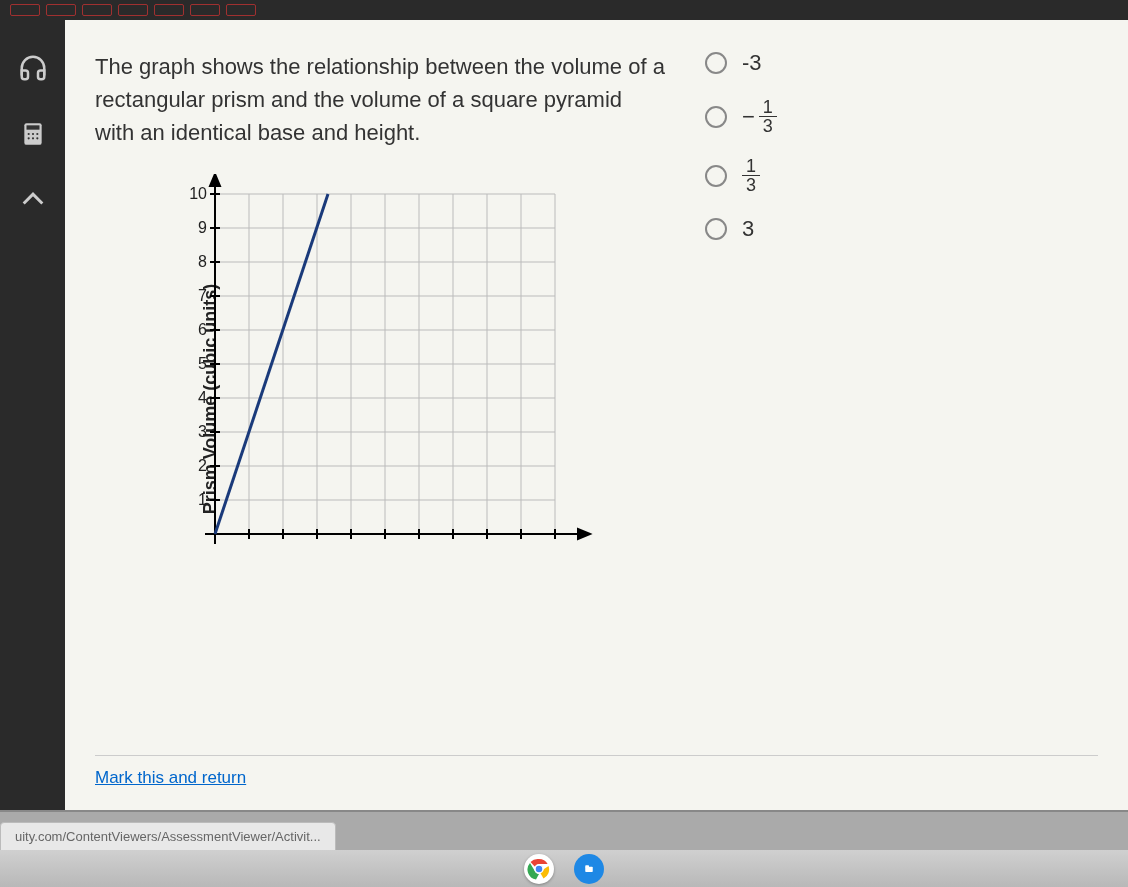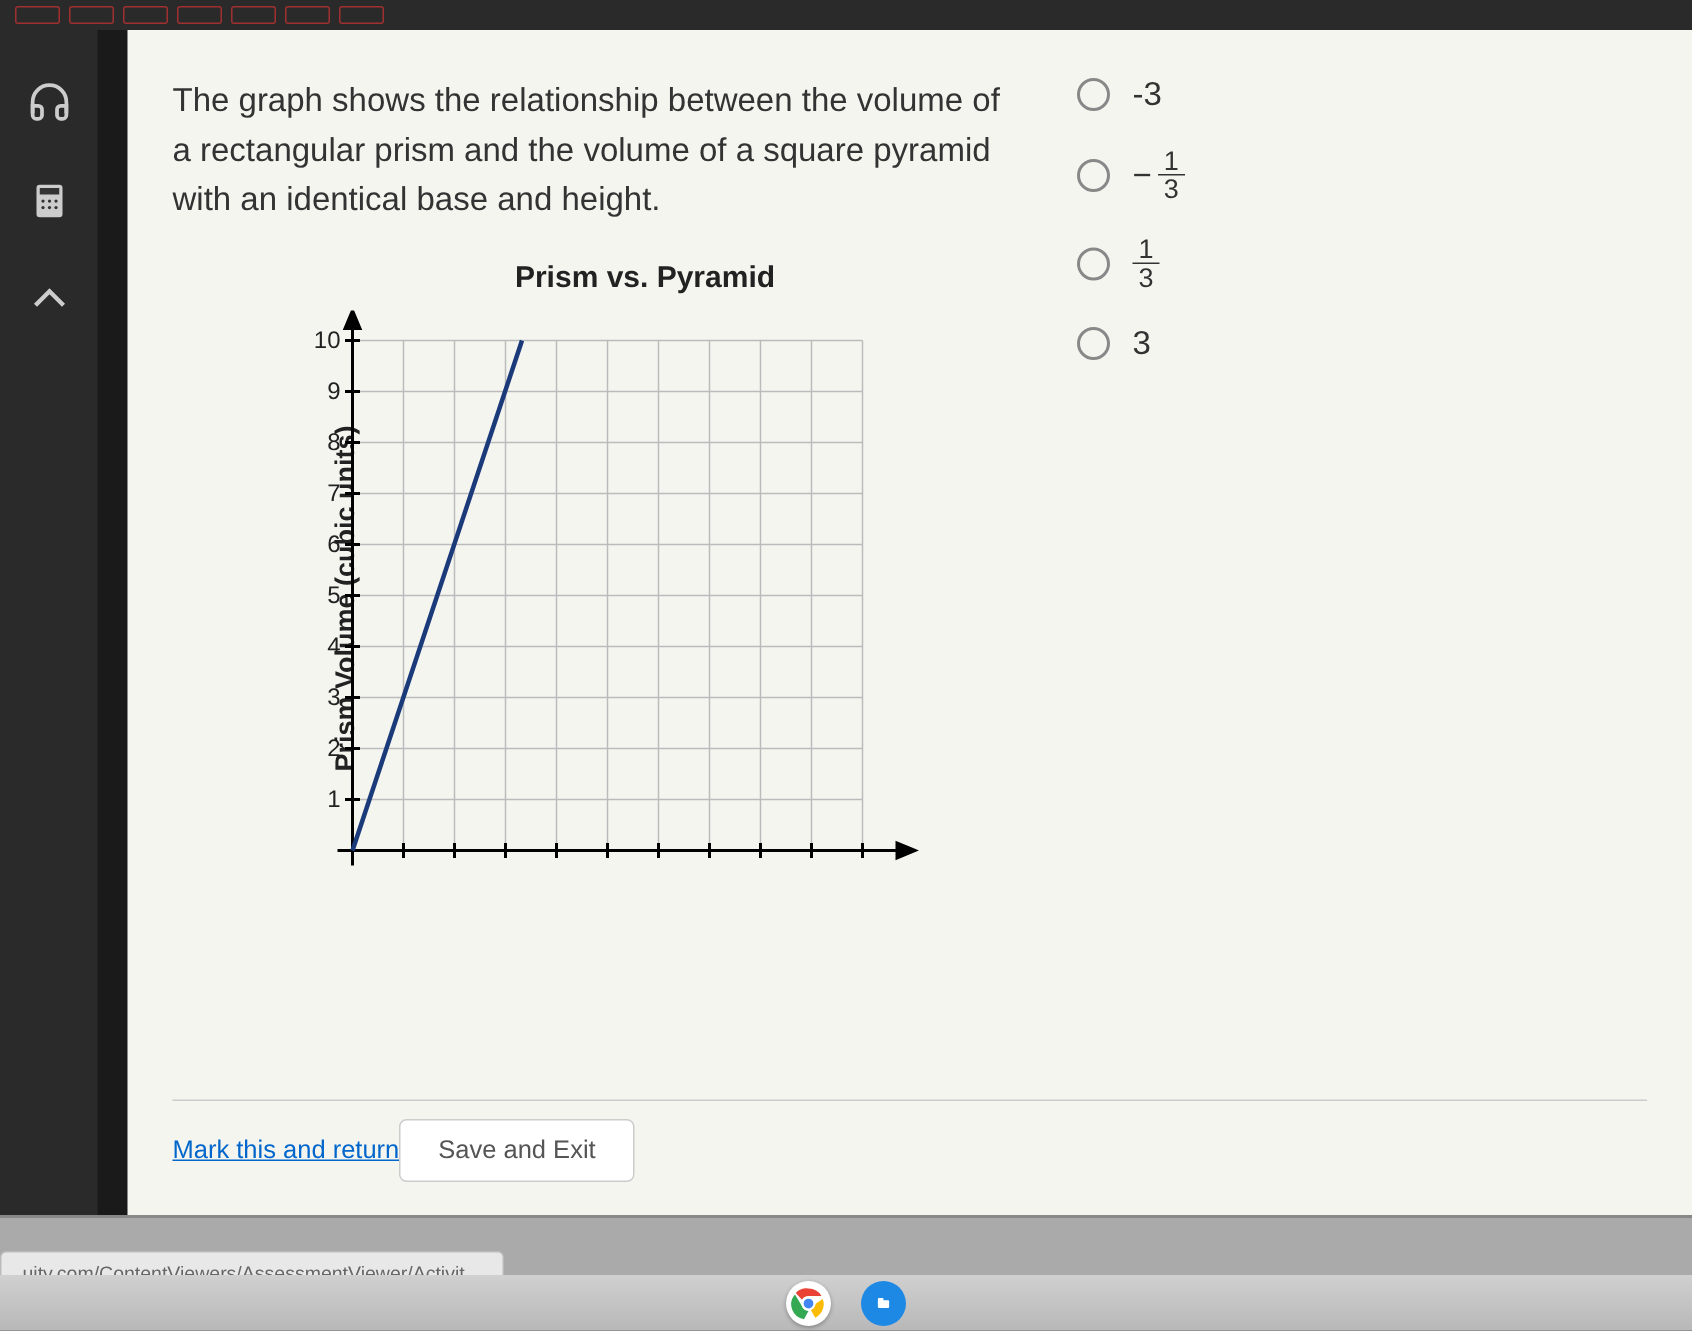--- a/index.html
+++ b/index.html
@@ -46,21 +46,20 @@
       justify-content: center;
       color: #ccc;
     }
     .content-pane {
       flex: 1;
       background: #f5f5f0;
       padding: 30px 30px 10px 30px;
       display: flex;
       flex-direction: column;
       position: relative;
-      margin-left: 20px;
     }
     .question-row {
       display: flex;
       gap: 40px;
     }
     .left-col {
       flex: 1;
       max-width: 570px;
     }
     .right-col {
@@ -186,21 +185,21 @@
       bottom: -8px;
       font-size: 22px;
     }
     .status-lower {
       height: 40px;
       background: #aaa;
       border-top: 2px solid #888;
     }
     .browser-tab {
       position: absolute;
-      bottom: 24px;
+      bottom: 36px;
       left: 0;
       background: #e8e8e8;
       border: 1px solid #bbb;
       border-radius: 4px 4px 0 0;
       padding: 6px 14px;
       font-size: 13px;
       color: #666;
     }
     .taskbar {
       position: absolute;
@@ -269,21 +268,20 @@
         </svg>
     </div>
   </div>
 
   <div class="content-pane">
     <div class="question-row">
       <div class="left-col">
         <p class="prompt-text">The graph shows the relationship between the volume of a rectangular prism and the volume of a square pyramid with an identical base and height.</p>
 
         <div class="chart-container">
-          <div class="chart-title">Prism vs. Pyramid</div>
           <div class="y-label">Prism Volume (cubic units)</div>
           <div class="plot-area">
             <svg width="420" height="400" viewBox="0 0 420 400">
 
               <g stroke="#bbb" stroke-width="1">
                 <line x1="30" y1="20" x2="30" y2="360"></line>
                 <line x1="64" y1="20" x2="64" y2="360"></line>
                 <line x1="98" y1="20" x2="98" y2="360"></line>
                 <line x1="132" y1="20" x2="132" y2="360"></line>
                 <line x1="166" y1="20" x2="166" y2="360"></line>
@@ -385,21 +383,20 @@
             <div class="radio-circle"></div>
             <span class="option-label">3</span>
           </div>
         </div>
       </div>
     </div>
 
     <div class="bottom-bar">
       <span class="mark-link">Mark this and return</span>
       <div class="bottom-buttons">
-        <button class="btn btn-save">Save and Exit</button>
       </div>
     </div>
   </div>
 </div>
 
 <div class="status-lower"></div>
 
 <div class="browser-tab">uity.com/ContentViewers/AssessmentViewer/Activit...</div>
 
 <div class="taskbar">

